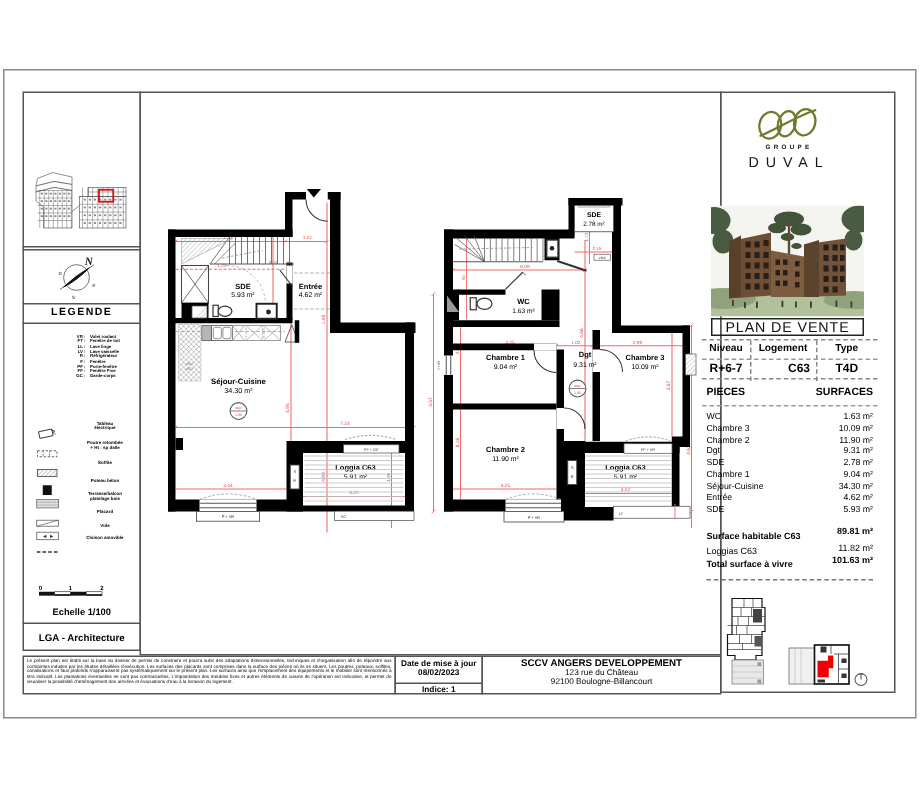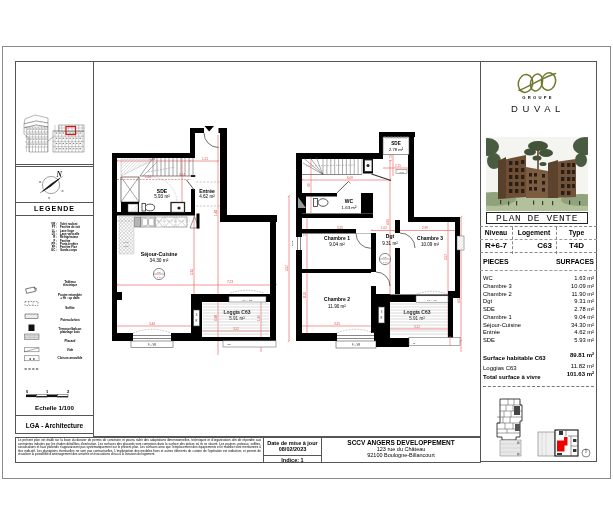--- a/index.html
+++ b/index.html
@@ -215,21 +215,21 @@
           <text x="4" y="4.8" font-size="3.6" fill="#333" font-family="Liberation Sans">◄</text>
           <text x="8.6" y="4.8" font-size="3.6" fill="#333" font-family="Liberation Sans">►</text>
         </svg></div>
 <div class="abs" style="left:31px; top:133.5px; width:48px; text-align:center; font-size:3px; font-weight:bold; line-height:3.6px;">Vide</div>
 <div class="abs" style="left:9px; top:141.5px; width:18px;"><svg width="16" height="4" viewBox="0 0 16 4">
           <line x1="0.5" y1="2" x2="15.5" y2="2" stroke="#333" stroke-width="1.1" stroke-dasharray="2.4 1.4"></line>
         </svg></div>
 <div class="abs" style="left:31px; top:142.0px; width:48px; text-align:center; font-size:3px; font-weight:bold; line-height:3.6px;">Cloison amovible</div>
     </div>
 
-  <div id="rightbar" class="abs" style="left:480px; top:61px; width:117px; height:370px;">
+  <div id="rightbar" class="abs" style="left:468px; top:61px; width:117px; height:370px;">
 <svg class="abs" style="left:0px; top:8px;" width="117" height="52" viewBox="0 0 117 52">
 <g stroke="#6d7a2d" stroke-width="1.5" fill="none" stroke-linecap="round">
  <ellipse cx="45.5" cy="14.5" rx="7.2" ry="9" transform="rotate(12 45.5 14.5)"></ellipse>
  <ellipse cx="56.5" cy="13.5" rx="5.8" ry="8.6" transform="rotate(16 56.5 13.5)"></ellipse>
  <ellipse cx="68.5" cy="12.5" rx="7" ry="8.8" transform="rotate(14 68.5 12.5)"></ellipse>
  <path d="M 39,21.5 C 50,17 64,8 75.5,4.5"></path>
 </g>
 <text x="58" y="30" font-family="Liberation Sans, sans-serif" font-size="4.2" font-weight="bold" letter-spacing="2.2" text-anchor="middle" fill="#111">GROUPE</text>
 <text x="58" y="42.5" font-family="Liberation Sans, sans-serif" font-size="9.5" letter-spacing="4.6" text-anchor="middle" fill="#151515">DUVAL</text>
 </svg>
@@ -303,21 +303,21 @@
  <rect x="14" y="63" width="1.2" height="4"></rect>
           <rect x="30" y="64" width="1.2" height="4.4"></rect>
           <rect x="47" y="63.5" width="1.2" height="4.2"></rect>
  <rect x="66" y="64" width="1.2" height="4.2"></rect>
           <rect x="83" y="63.4" width="1.2" height="4.2"></rect>
           <rect x="93" y="64" width="1.2" height="4"></rect>
  <rect x="56" y="64" width="1.2" height="4"></rect>
           <rect x="22" y="64.4" width="1.2" height="4"></rect>
 </g>
 </svg>
-<div class="abs" style="left:6px; top:151px; width:102px; height:12px; border:1px solid #222; text-align:center; font-size:9.5px; letter-spacing:0.6px; line-height:11px; color:#111;font-family:Liberation Mono, monospace;">PLAN DE VENTE</div>
+<div class="abs" style="left:6px; top:151px; width:102px; height:12px; border:1px solid #222; text-align:center; font-size:9.5px; letter-spacing:0.6px; line-height:11px; color:#111;">PLAN DE VENTE</div>
 <div class="abs" style="left:0px; top:165px; width:117px; height:27px; border-top:1px dashed #888; border-bottom:1px dashed #888;">
  <div class="abs" style="left:32px; top:0; width:0; height:27px; border-left:1px dashed #888;"></div>
  <div class="abs" style="left:76px; top:0; width:0; height:27px; border-left:1px dashed #888;"></div>
  <div class="abs" style="left:0; top:2px; width:32px; text-align:center; font-weight:bold; font-size:6.8px;">Niveau</div>
  <div class="abs" style="left:32px; top:2px; width:44px; text-align:center; font-weight:bold; font-size:6.8px;">Logement</div>
  <div class="abs" style="left:76px; top:2px; width:41px; text-align:center; font-weight:bold; font-size:6.8px;">Type</div>
  <div class="abs" style="left:0; top:12px; width:117px; border-top:1px dashed #999;"></div>
  <div class="abs" style="left:0; top:13.5px; width:32px; text-align:center; font-weight:bold; font-size:8px;">R+6-7</div>
  <div class="abs" style="left:32px; top:13.5px; width:40px; text-align:right; font-weight:bold; font-size:8px;">C63</div>
  <div class="abs" style="left:76px; top:13.5px; width:41px; text-align:center; font-weight:bold; font-size:8px;">T4D</div>

